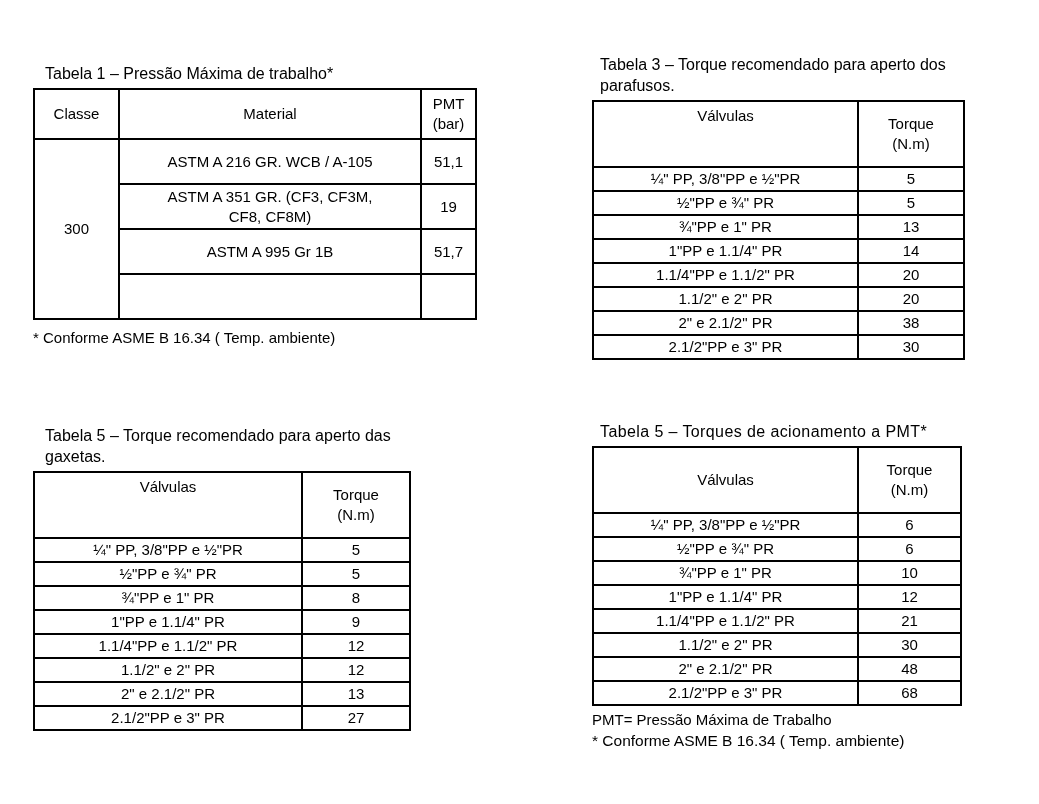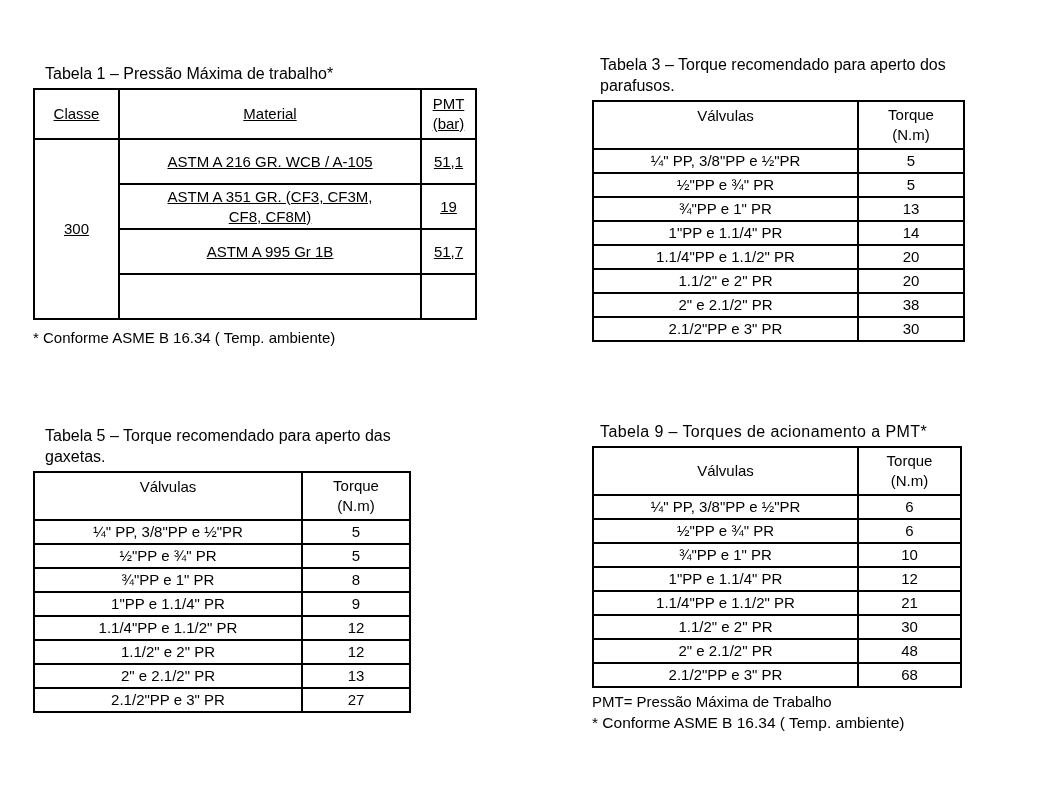--- a/index.html
+++ b/index.html
@@ -29,28 +29,28 @@
     text-align: center;
     font-size: 15px;
     font-weight: normal;
     padding: 0;
     white-space: pre-line;
     line-height: 20px;
     vertical-align: middle;
     overflow: hidden;
   }
   
-  .t1 { width: 442px; text-decoration: underline; }
+  .t1 { width: 442px; }
   .t1 col.c-classe   { width: 85px;  }
   .t1 col.c-material { width: 302px; }
   .t1 col.c-pmt      { width: 55px;  }
   .t1 thead tr { height: 50px; }
   .t1 tbody tr { height: 45px; }
   
-  .torque thead tr { height: 48px; }
+  .torque thead tr { height: 66px; }
   .torque tbody tr { height: 24px; }
   .torque tbody td { line-height: 22px; }
   .torque .valve-head { vertical-align: top; padding-top: 4px; }
   .torque .valve-head.vcenter { vertical-align: middle; padding-top: 0; }
   .t2 { width: 376px; }
   .t2 col.c-valve  { width: 268px; }
   .t2 col.c-torque { width: 108px; }
   .t3 { width: 371px; }
   .t3 col.c-valve  { width: 265px; }
   .t3 col.c-torque { width: 106px; }
@@ -217,21 +217,21 @@
         </tr>
         <tr>
           <td>2.1/2"PP e 3" PR</td>
           <td>27</td>
         </tr>
       </tbody>
   </table>
 </div>
 
 <div class="block" style="left:592px; top:421px; width:380px;">
-  <div class="tbl-title t4-title indent8">Tabela 9 – Torques de acionamento a PMT*</div>
+  <div class="tbl-title t4-title indent8">Tabela 5 – Torques de acionamento a PMT*</div>
   <table class="torque t4">
     <colgroup>
         <col class="c-valve">
         <col class="c-torque">
       </colgroup>
     <thead>
       <tr>
         <th class="valve-head vcenter">Válvulas</th>
         <th>Torque
 (N.m)</th>

